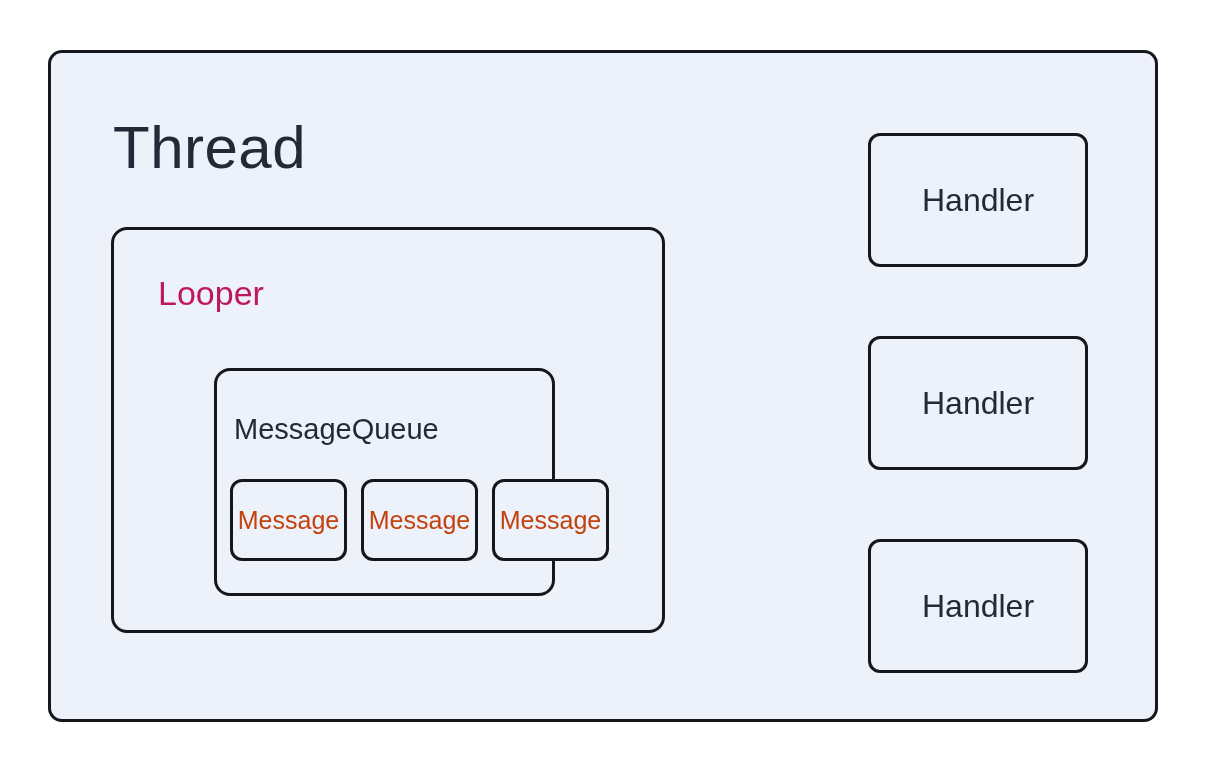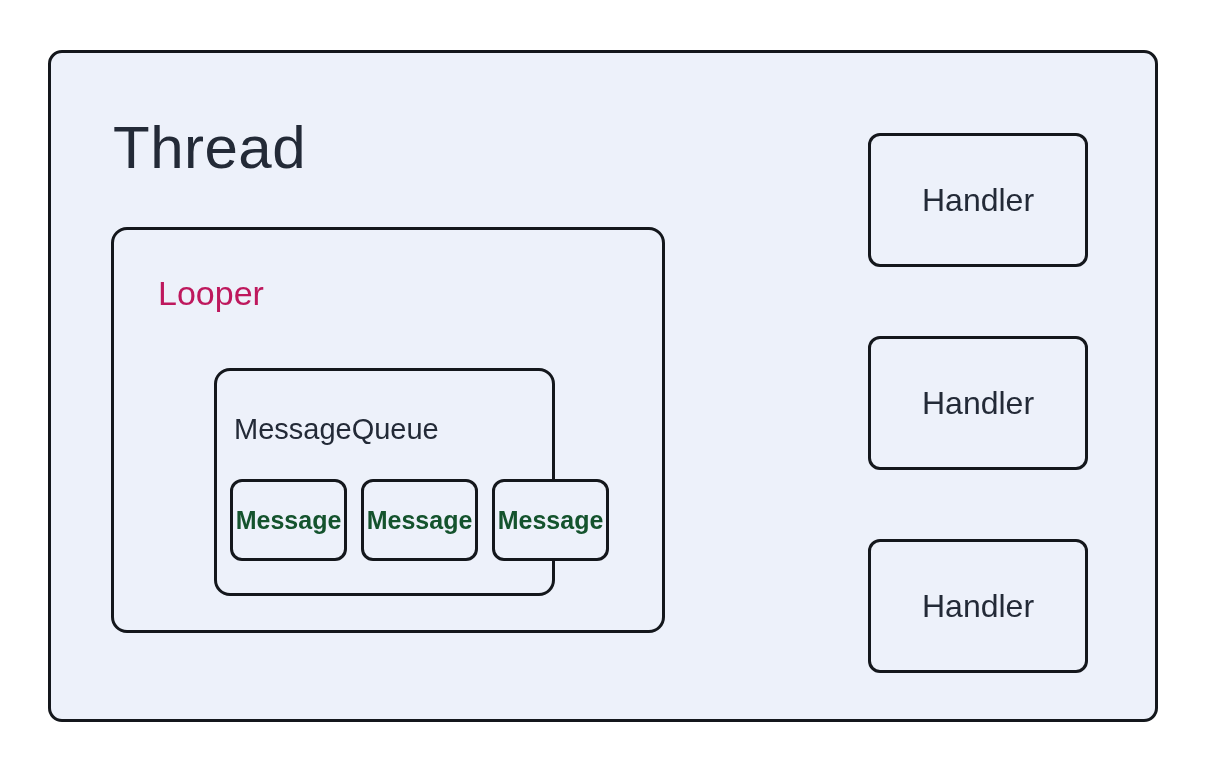--- a/index.html
+++ b/index.html
@@ -79,22 +79,21 @@
     position: relative;
     width: 117px;
     height: 82px;
     border-radius: 12px;
     display: flex;
     align-items: center;
     justify-content: center;
   }
   .message-label {
     font-size: 25px;
-    color: #14532d;
-    font-weight: bold;
+    color: #c2410c;
   }
   .handler-box {
     left: 868px;
     width: 220px;
     height: 134px;
     border-radius: 12px;
     display: flex;
     align-items: center;
     justify-content: center;
     margin-top: 11px;

